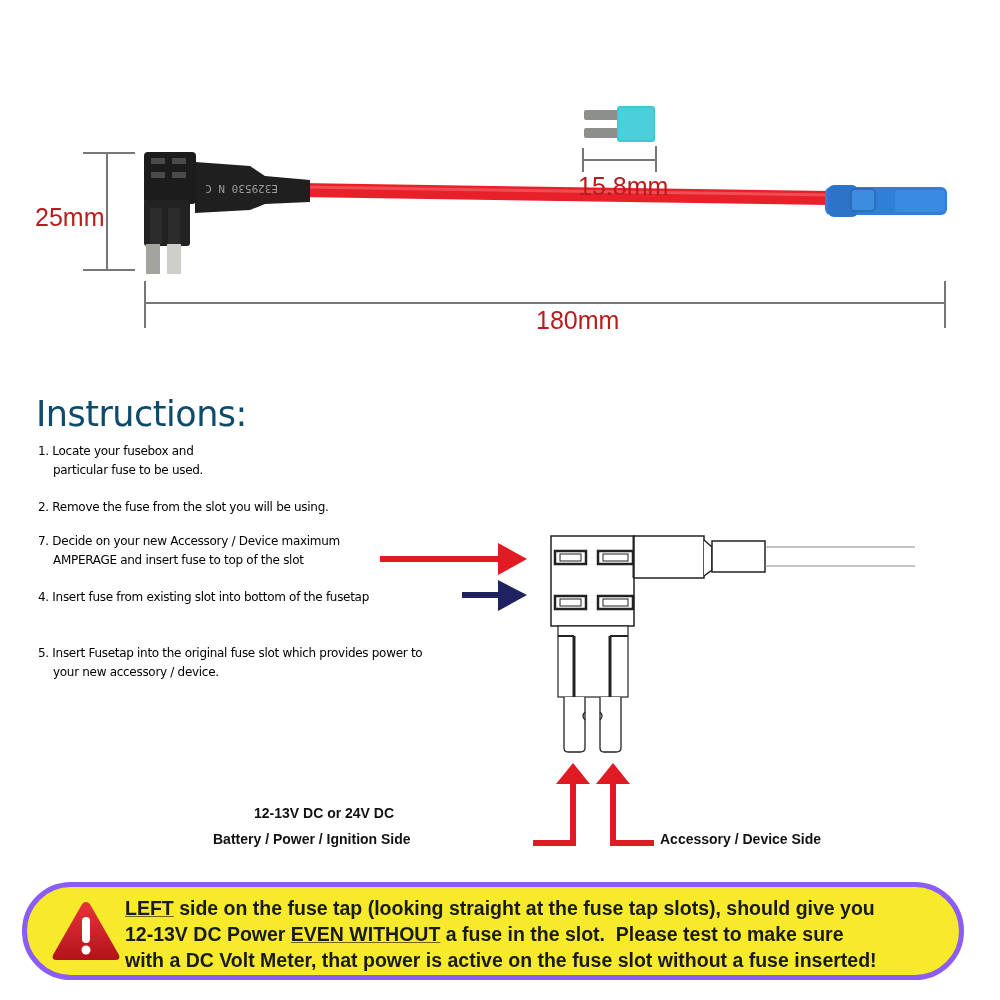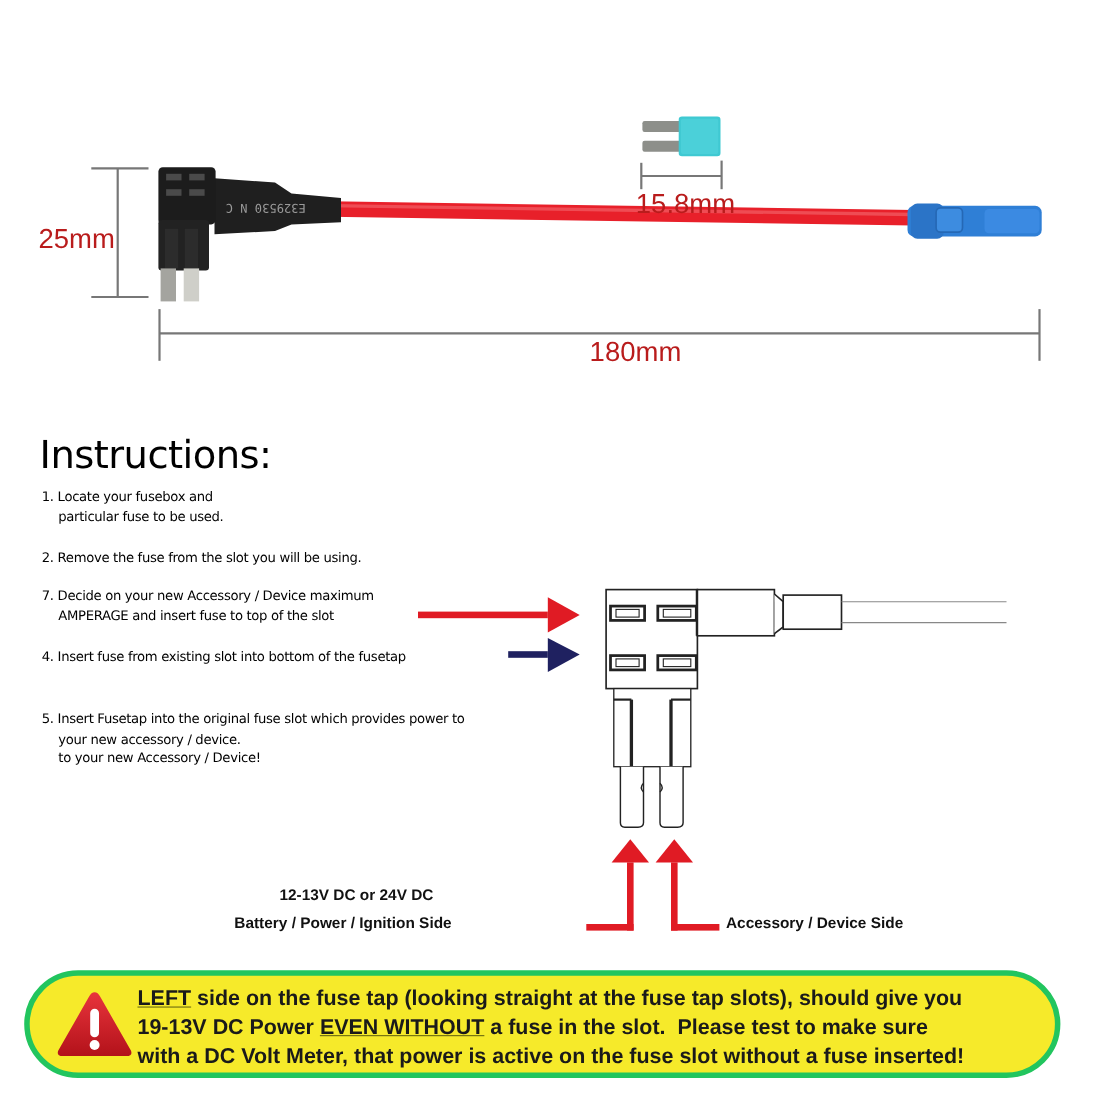--- a/index.html
+++ b/index.html
@@ -1,22 +1,22 @@
 <!DOCTYPE html>
 <html><head>
 <meta charset="utf-8">
 <style>
   html, body { margin:0; padding:0; background:#ffffff; }
   body { width:1000px; height:1000px; position:relative; overflow:hidden; font-family:"DejaVu Sans", sans-serif; color:#1a1a1a; }
   .abs { position:absolute; }
   .dim-label { font-family:"Liberation Sans", sans-serif; font-size:25px; color:#b91c1c; }
-  .title { font-family:"DejaVu Sans", sans-serif; font-size:35px; font-weight:normal; color:#000000; letter-spacing:-0.5px; }
+  .title { font-family:"DejaVu Sans", sans-serif; font-size:35px; font-weight:normal; color:#0c4a6e; letter-spacing:-0.5px; }
   .step { font-family:"DejaVu Sans", sans-serif; font-size:12px; line-height:19px; color:#000000; letter-spacing:-0.3px; }
   .side-label { font-family:"Liberation Sans", sans-serif; font-weight:bold; font-size:14px; color:#111; }
-  .warn-box { left:22px; top:882px; width:942px; height:98px; background:#f6ea2a; border:5px solid #22c55e; border-radius:52px; box-sizing:border-box; }
+  .warn-box { left:22px; top:882px; width:942px; height:98px; background:#f6ea2a; border:5px solid #8b5cf6; border-radius:52px; box-sizing:border-box; }
   .warn-text { font-family:"Liberation Sans", sans-serif; font-weight:bold; font-size:19.5px; line-height:26px; color:#1a1a1a; white-space:nowrap; }
   .warn-text u { text-decoration:underline; text-decoration-color:#6b6a10; }
 </style>
 </head>
 <body>
 
 <div class="abs" style="left:0;top:0;width:1000px;height:340px;">
   <svg width="1000" height="340" viewBox="0 0 1000 340" style="position:absolute;left:0;top:0;">
 
     <g stroke="#777" stroke-width="2" fill="none">
@@ -92,21 +92,20 @@
     <div style="padding-left:15px;">AMPERAGE and insert fuse to top of the slot</div>
   </div>
   <div class="abs step" style="left:0;top:146px;">
     <div>4. Insert fuse from existing slot into bottom of the fusetap</div>
   </div>
   <div class="abs step" style="left:0;top:182px;margin-top:20px;">
     <div>5. Insert Fusetap into the original fuse slot  which provides power to</div>
     <div style="padding-left:15px;">your new accessory / device.</div>
   </div>
   <div class="abs step" style="left:0;top:238px;">
-    <div style="padding-left:15px;">to your new Accessory / Device!</div>
   </div>
 </div>
 
 <svg class="abs" width="1000" height="360" viewBox="0 520 1000 360" style="left:0;top:520px;">
 
   <g fill="#e01b24">
     <rect x="380" y="556" width="118" height="6"></rect>
     <polygon points="498,543 527,559 498,575"></polygon>
   </g>
 
@@ -174,16 +173,16 @@
         <stop offset="0" stop-color="#e8343c"></stop>
         <stop offset="1" stop-color="#b3121a"></stop>
       </linearGradient>
     </defs>
     <path d="M 37 3 Q 40 3 42 7 L 70 56 Q 72 61 66 61 L 8 61 Q 2 61 4 56 L 32 7 Q 34 3 37 3 Z" fill="url(#wg)"></path>
     <rect x="33" y="18" width="8" height="26" rx="4" fill="#fff"></rect>
     <circle cx="37" cy="51" r="4.5" fill="#fff"></circle>
   </svg>
   <div class="abs warn-text" style="left:98px;top:8px;">
     <div><u>LEFT</u><span> side on the fuse tap (looking straight at the fuse tap slots), should give you</span></div>
-    <div><span>19-13V DC Power </span><u>EVEN WITHOUT</u><span style="white-space:pre;"> a fuse in the slot.  Please test to make sure</span></div>
+    <div><span>12-13V DC Power </span><u>EVEN WITHOUT</u><span style="white-space:pre;"> a fuse in the slot.  Please test to make sure</span></div>
     <div>with a DC Volt Meter, that power is active on the fuse slot without a fuse inserted!</div>
   </div>
 </div>
 
 </body></html>

